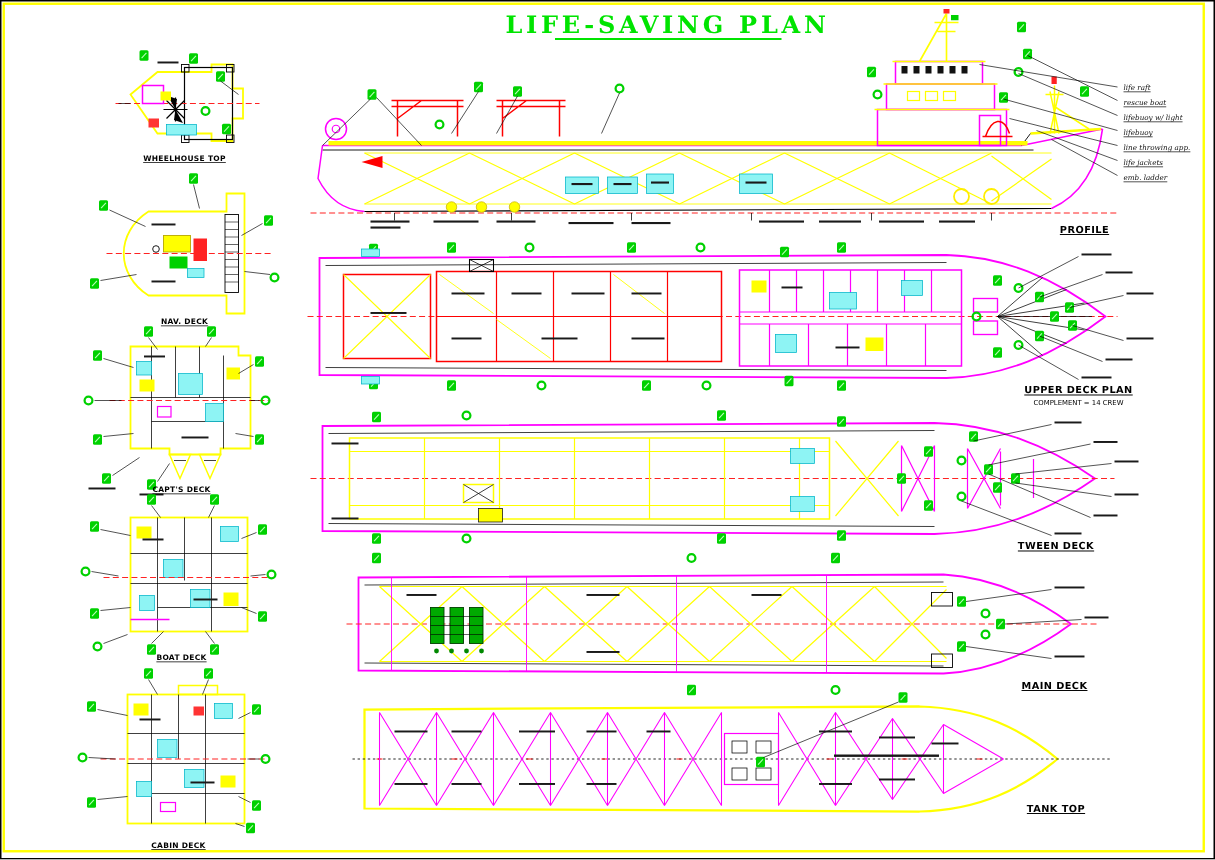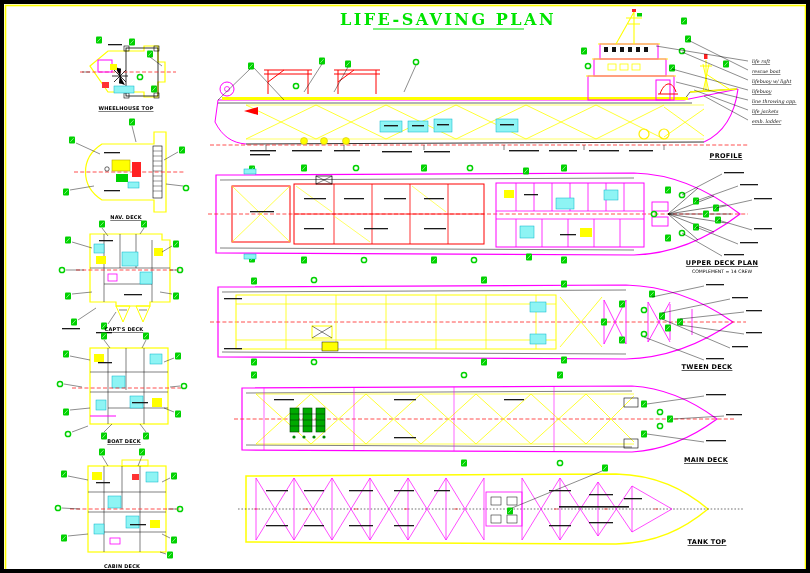--- a/index.html
+++ b/index.html
@@ -1,16 +1,16 @@
 <!DOCTYPE html>
 <html><head>
 <meta charset="utf-8">
 <style>
   html,body{margin:0;padding:0;background:#e8e8e8;}
-  #sheet{position:relative;width:810px;height:573px;background:#ffffff;border:4px solid #000000;box-sizing:border-box;overflow:hidden;
+  #sheet{position:relative;width:810px;height:573px;background:#ffffff;border:1px solid #000000;box-sizing:border-box;overflow:hidden;
          font-family:"DejaVu Sans",sans-serif;}
   svg{position:absolute;left:0;top:0;}
   .mag{stroke:#ff00ff;fill:none;}
   .yel{stroke:#ffff00;fill:none;}
   .red{stroke:#ff0000;fill:none;}
   .blk{stroke:#000000;fill:none;}
   .cyn{fill:#8ef4f4;stroke:#00b5c9;stroke-width:.5;}
   .cl{stroke:#ff2222;stroke-width:.8;stroke-dasharray:4 2.2;fill:none;}
   .dotl{stroke:#111;stroke-width:.6;stroke-dasharray:1.6 1.8;fill:none;}
   .ldr{stroke:#000;stroke-width:.45;fill:none;}

